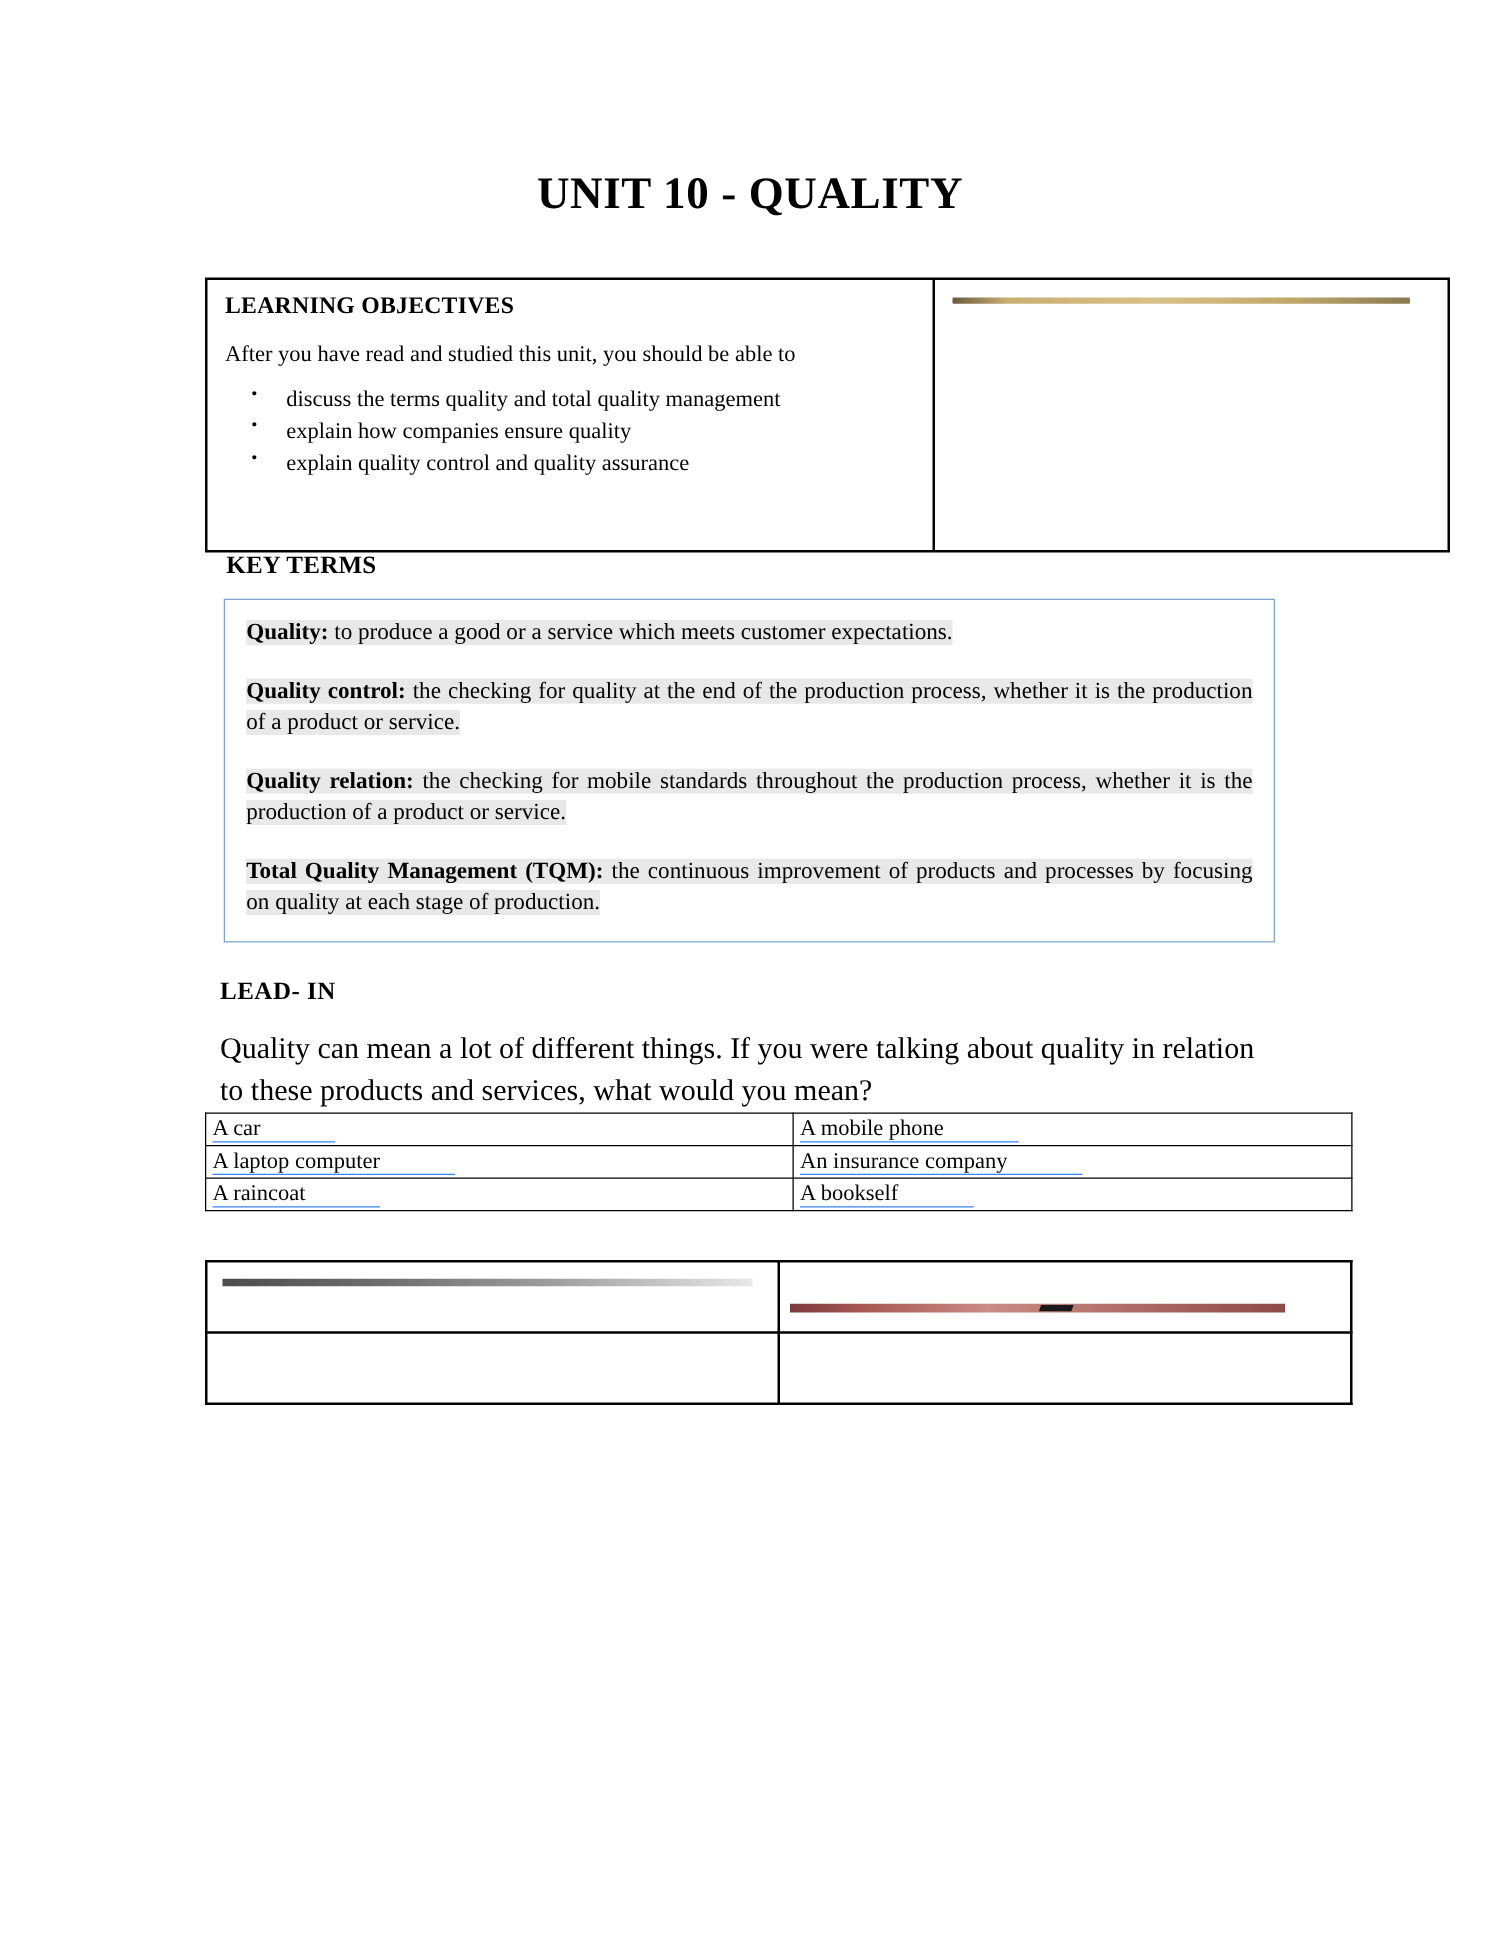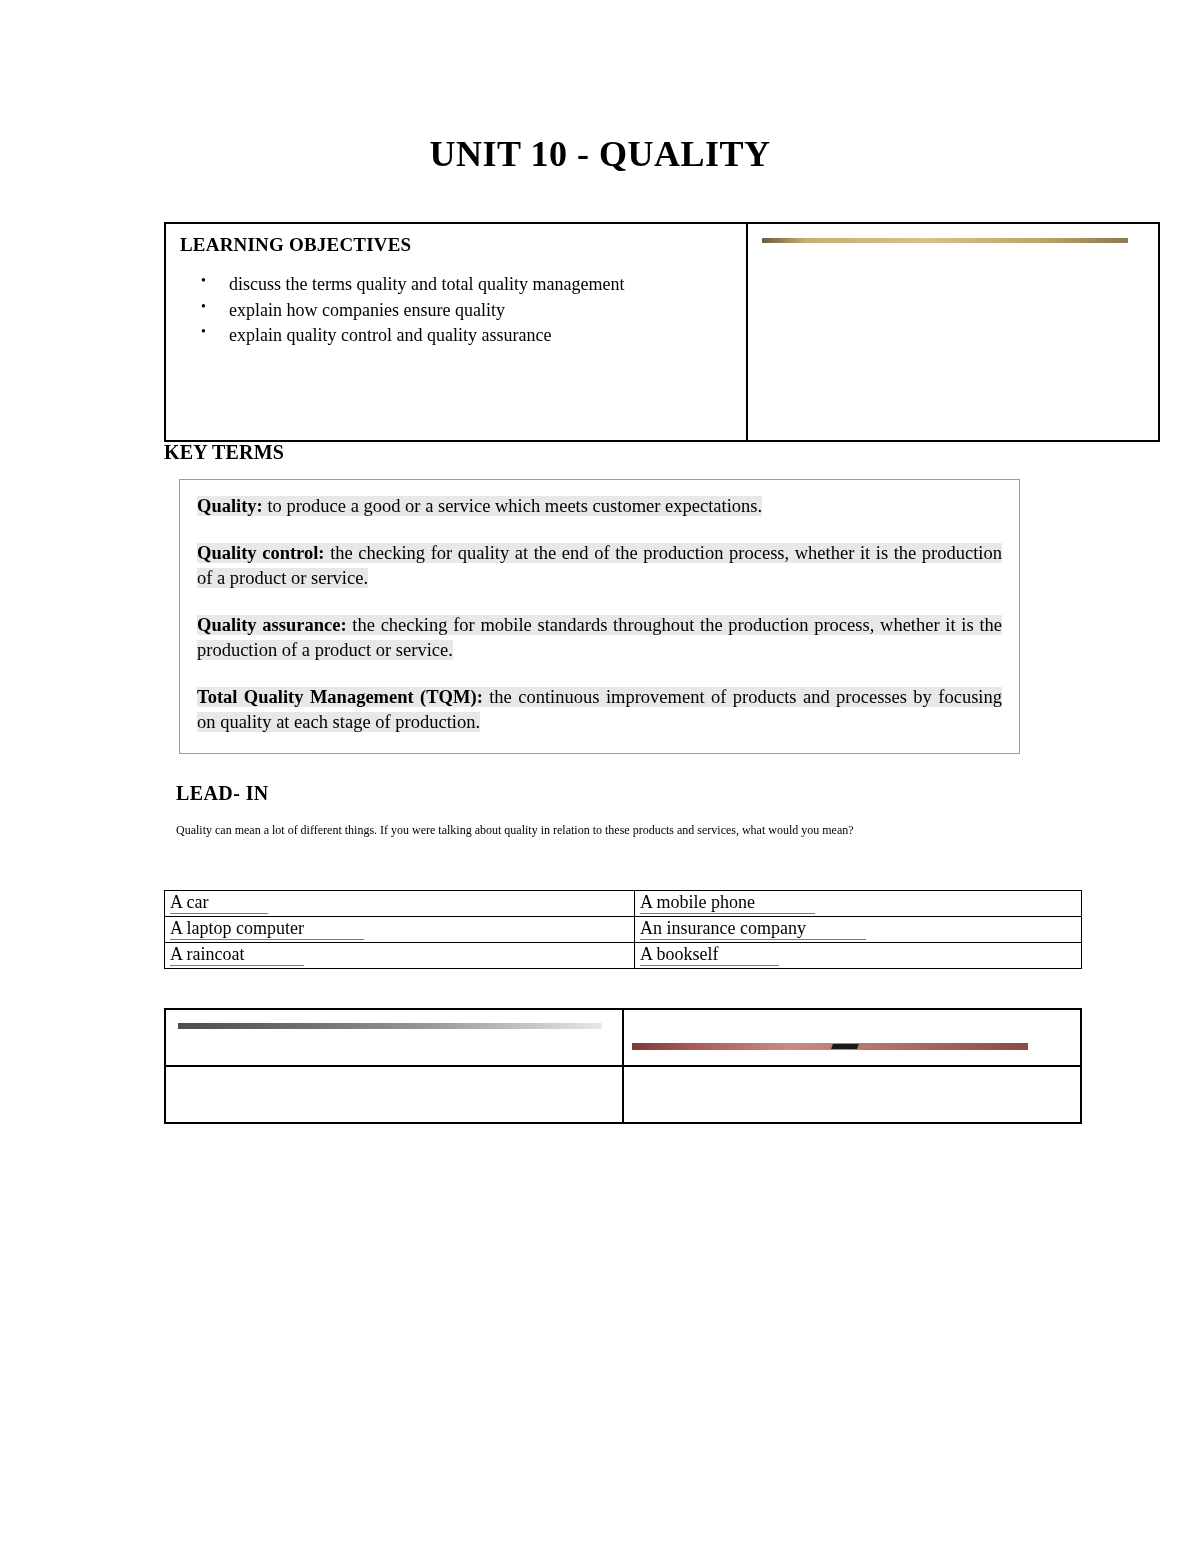--- a/index.html
+++ b/index.html
@@ -91,21 +91,21 @@
     top: 14px;
     width: 366px;
     height: 5px;
     background: linear-gradient(to right, #6b5a3e 0%, #c9ae72 12%, #d8c089 45%, #bfa76a 75%, #8a7a52 100%);
     border-radius: 1px;
   }
 
   
   .key-terms-heading {
     position: absolute;
-    left: 164px;
+    left: 181px;
     top: 441px;
     font-size: 20px;
     font-weight: bold;
     letter-spacing: 0.2px;
     text-align: center;
   }
   .key-terms-box {
     position: absolute;
     left: 179px;
     top: 479px;
@@ -136,21 +136,21 @@
     top: 782px;
     font-size: 20px;
     font-weight: bold;
     letter-spacing: 0.4px;
   }
   .lead-text {
     position: absolute;
     left: 176px;
     top: 822px;
     width: 846px;
-    font-size: 12px;
+    font-size: 24px;
     line-height: 1.42;
   }
 
   
   .products-table {
     position: absolute;
     left: 164px;
     top: 890px;
     width: 918px;
     border-collapse: collapse;
@@ -218,20 +218,21 @@
 </head>
 <body>
 
 <div class="page">
 
   <h1 class="doc-title">UNIT 10 - QUALITY</h1>
 
   <div class="objectives-wrap">
     <div class="objectives-left">
       <div class="obj-heading">LEARNING OBJECTIVES</div>
+      <p class="obj-intro">After you have read and studied this unit, you should be able to</p>
       <ul class="obj-list">
         <li>discuss the terms quality and total quality management</li>
         <li>explain how companies ensure quality</li>
         <li>explain quality control and quality assurance</li>
       </ul>
     </div>
     <div class="objectives-right">
       <div class="obj-image"></div>
     </div>
   </div>
@@ -240,21 +241,21 @@
   <div class="key-terms-box">
     <p class="term-p">
       <span class="hl"><span class="term-name">Quality:</span>
       <span>to produce a good or a service which meets customer expectations.</span></span>
     </p>
     <p class="term-p">
       <span class="hl"><span class="term-name">Quality control:</span>
       <span>the checking for quality at the end of the production process, whether it is the production of a product or service.</span></span>
     </p>
     <p class="term-p">
-      <span class="hl"><span class="term-name">Quality assurance:</span>
+      <span class="hl"><span class="term-name">Quality relation:</span>
       <span>the checking for mobile standards throughout the production process, whether it is the production of a product or service.</span></span>
     </p>
     <p class="term-p">
       <span class="hl"><span class="term-name">Total Quality Management (TQM):</span>
       <span>the continuous improvement of products and processes by focusing on quality at each stage of production.</span></span>
     </p>
   </div>
 
   <div class="lead-heading">LEAD- IN</div>
   <div class="lead-text">Quality can mean a lot of different things. If you were talking about quality in relation to these products and services, what would you mean?</div>

